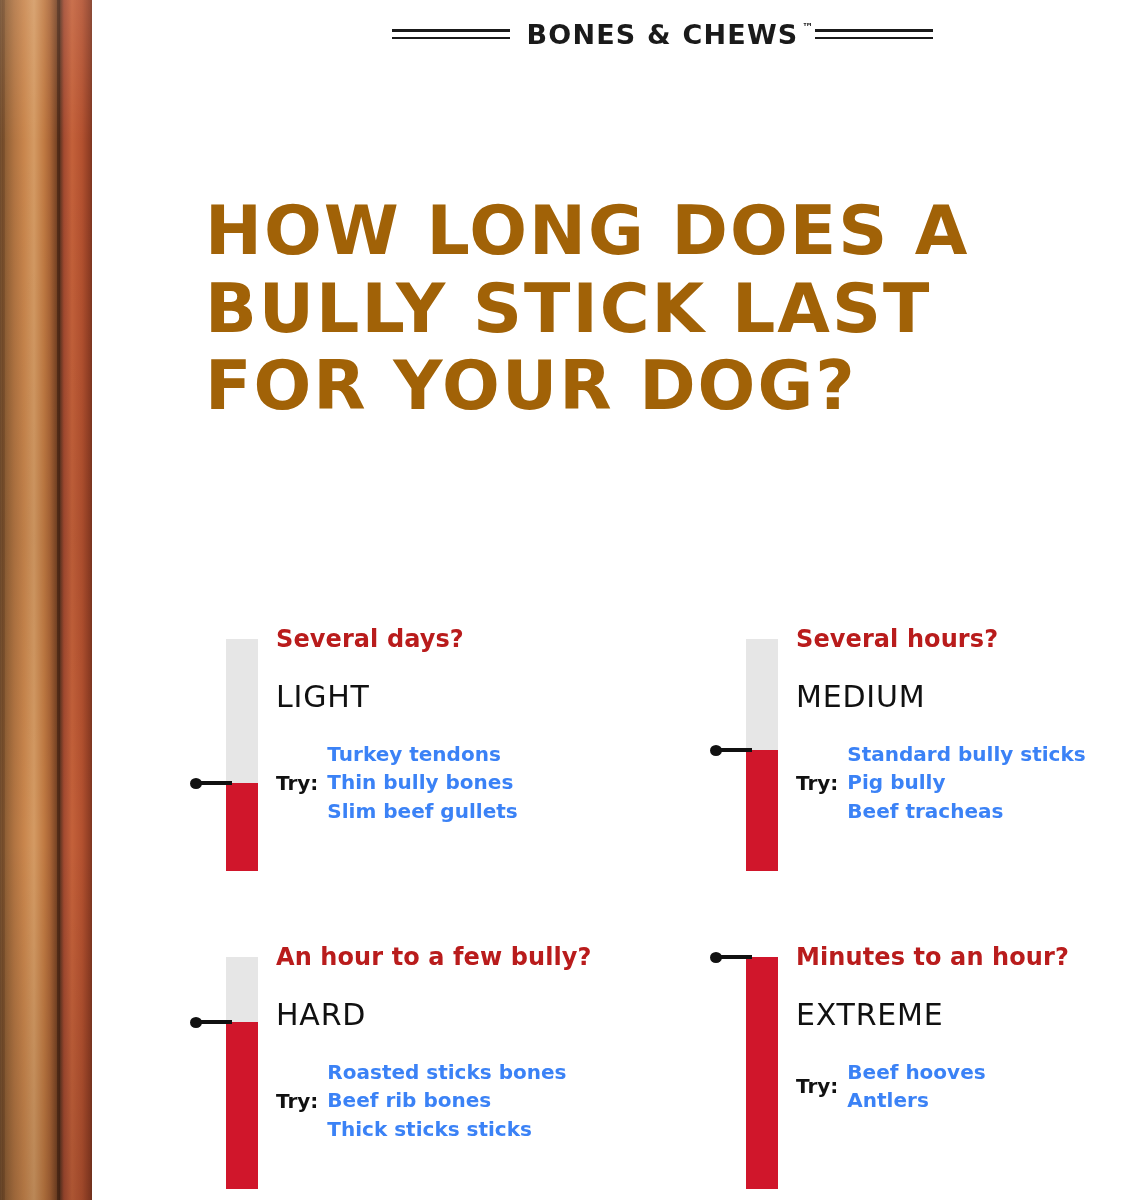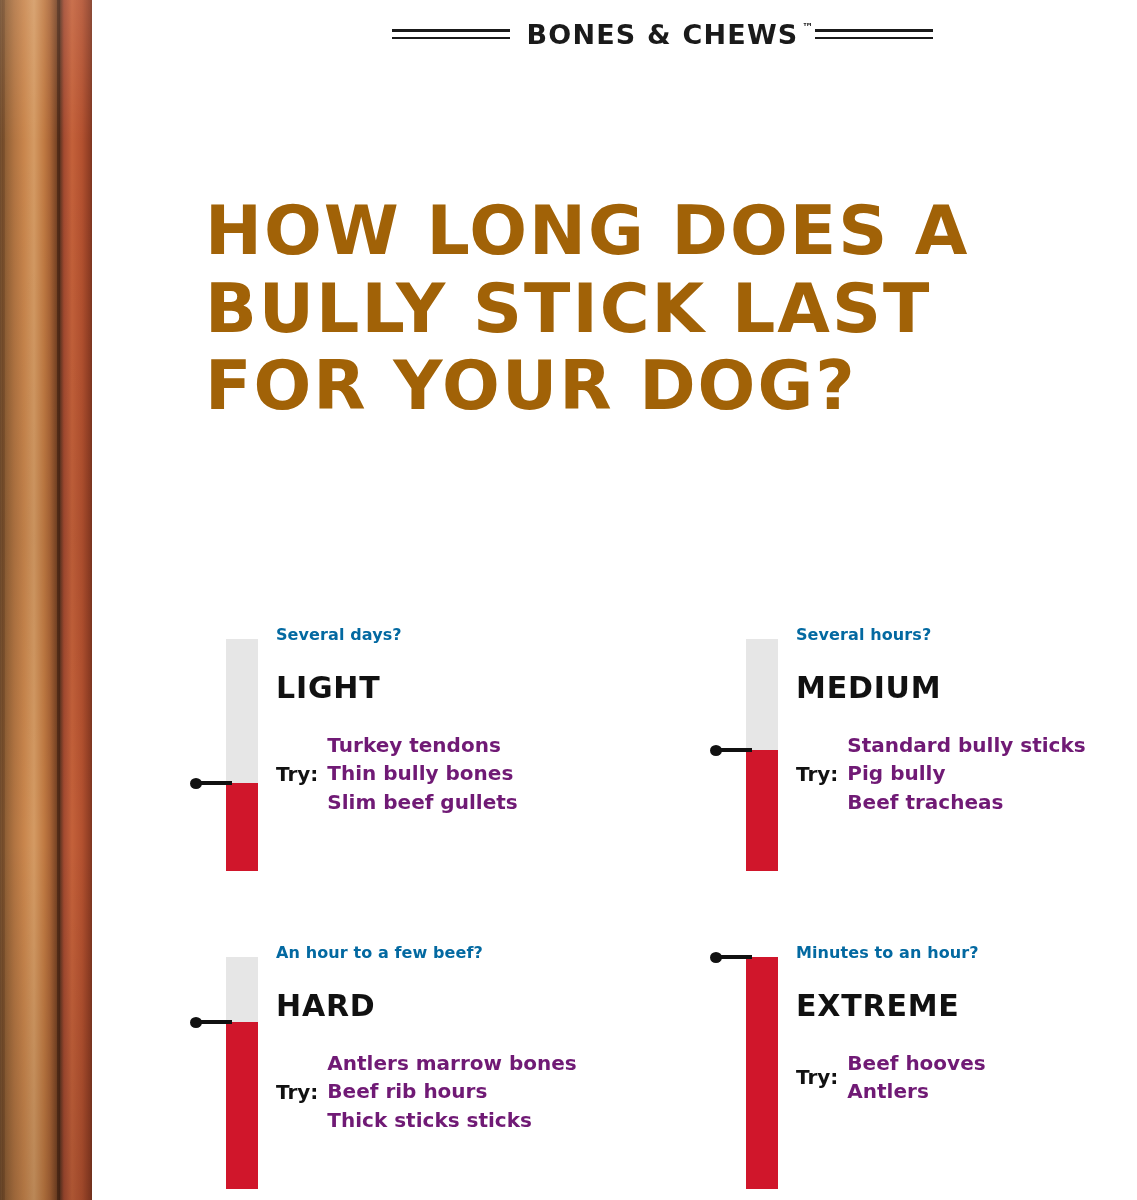--- a/index.html
+++ b/index.html
@@ -174,29 +174,29 @@
   
   .cell .txt {
     position: absolute;
     left: 100px;
     top: 0;
     width: 370px;
   }
   .question {
     font-family: "DejaVu Sans", sans-serif;
     font-weight: 700;
-    font-size: 16px;
+    font-size: 24px;
     letter-spacing: 0.1px;
-    color: #0369a1;
+    color: #b91c1c;
     white-space: nowrap;
   }
   .level {
     margin-top: 26px;
     font-family: "DejaVu Sans", sans-serif;
-    font-weight: 700;
+    font-weight: 400;
     font-size: 30px;
     letter-spacing: 0.8px;
     color: #111111;
     text-transform: uppercase;
     white-space: nowrap;
   }
   .try {
     margin-top: 26px;
     display: flex;
     align-items: center;
@@ -207,21 +207,21 @@
     font-weight: 700;
     font-size: 20px;
     color: #111111;
     white-space: nowrap;
   }
   .try-items {
     font-family: "DejaVu Sans", sans-serif;
     font-weight: 700;
     font-size: 20px;
     line-height: 1.42;
-    color: #701a75;
+    color: #3b82f6;
   }
   .try-items .it { display: block; white-space: nowrap; }
 </style>
 </head>
 <body>
 
 <div class="stick-photo">
   <div class="stick-seam" style="left:57px;"></div>
   <div class="stick-seam" style="left:2px; opacity:0.35;"></div>
 </div>
@@ -298,27 +298,27 @@
   <div class="cell c2">
     <div class="gauge">
       <div class="track"></div>
       <div class="fill" style="height:72%"></div>
       <div class="pointer" style="bottom:calc(72% - 5px);">
         <div class="knob"></div>
           <div class="stem"></div>
       </div>
     </div>
     <div class="txt">
-      <div class="question">An hour to a few beef?</div>
+      <div class="question">An hour to a few bully?</div>
       <div class="level">HARD</div>
       <div class="try">
         <span class="try-label">Try:</span>
         <span class="try-items">
-          <span class="it">Antlers marrow bones</span>
-          <span class="it">Beef rib hours</span>
+          <span class="it">Roasted sticks bones</span>
+          <span class="it">Beef rib bones</span>
           <span class="it">Thick sticks sticks</span>
         </span>
       </div>
     </div>
   </div>
 
   <div class="cell c3">
     <div class="gauge">
       <div class="track"></div>
       <div class="fill" style="height:100%"></div>

